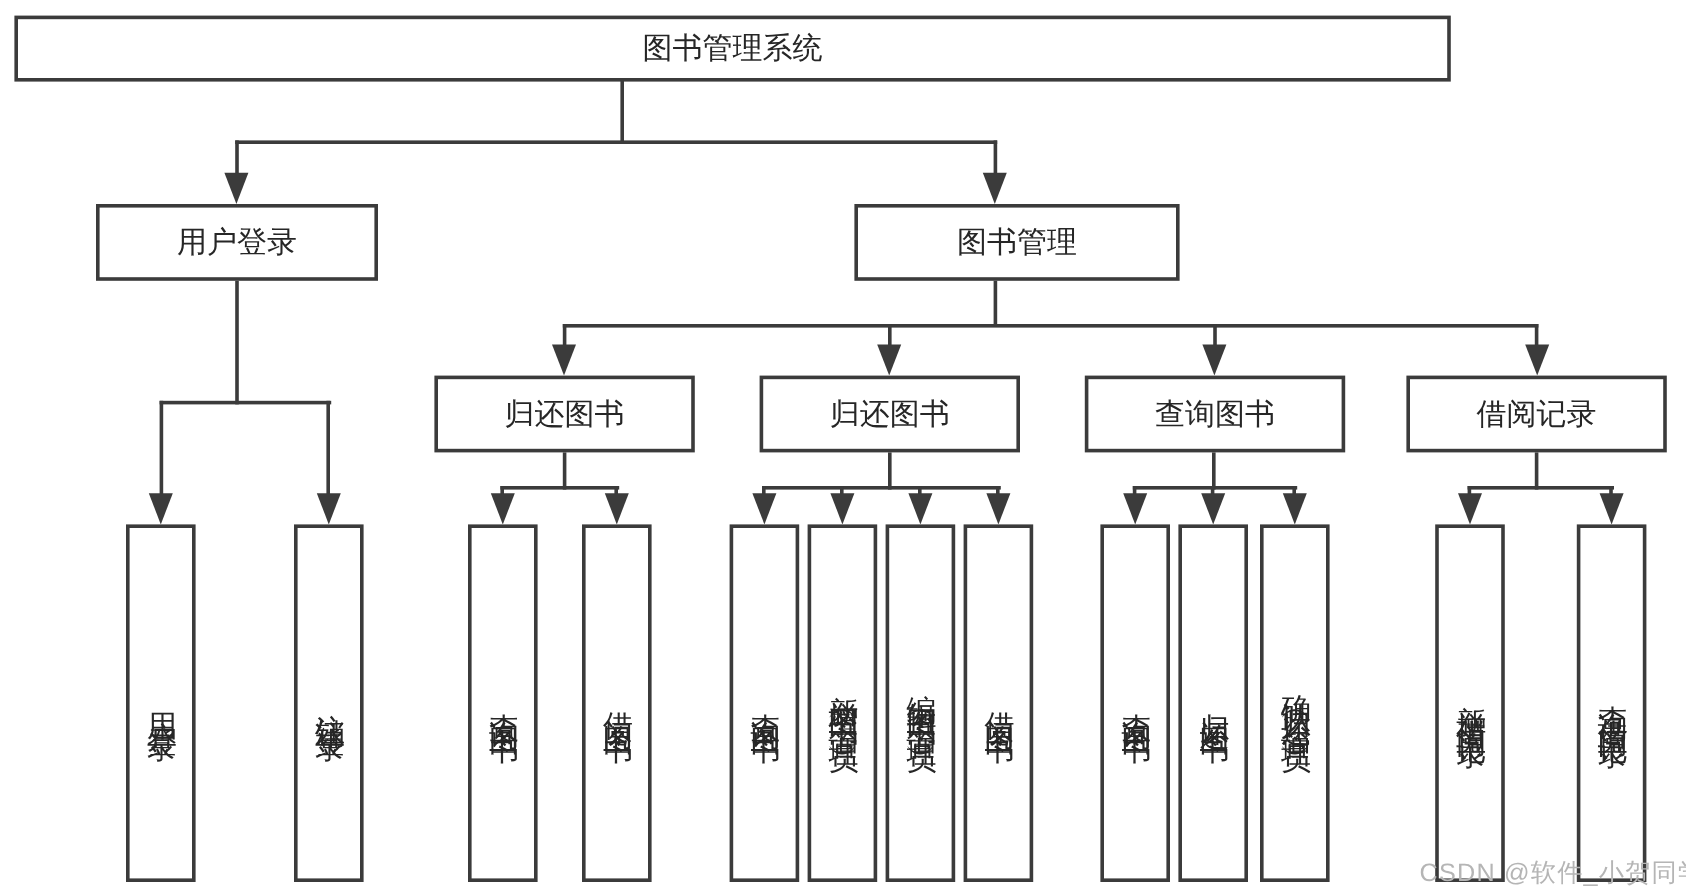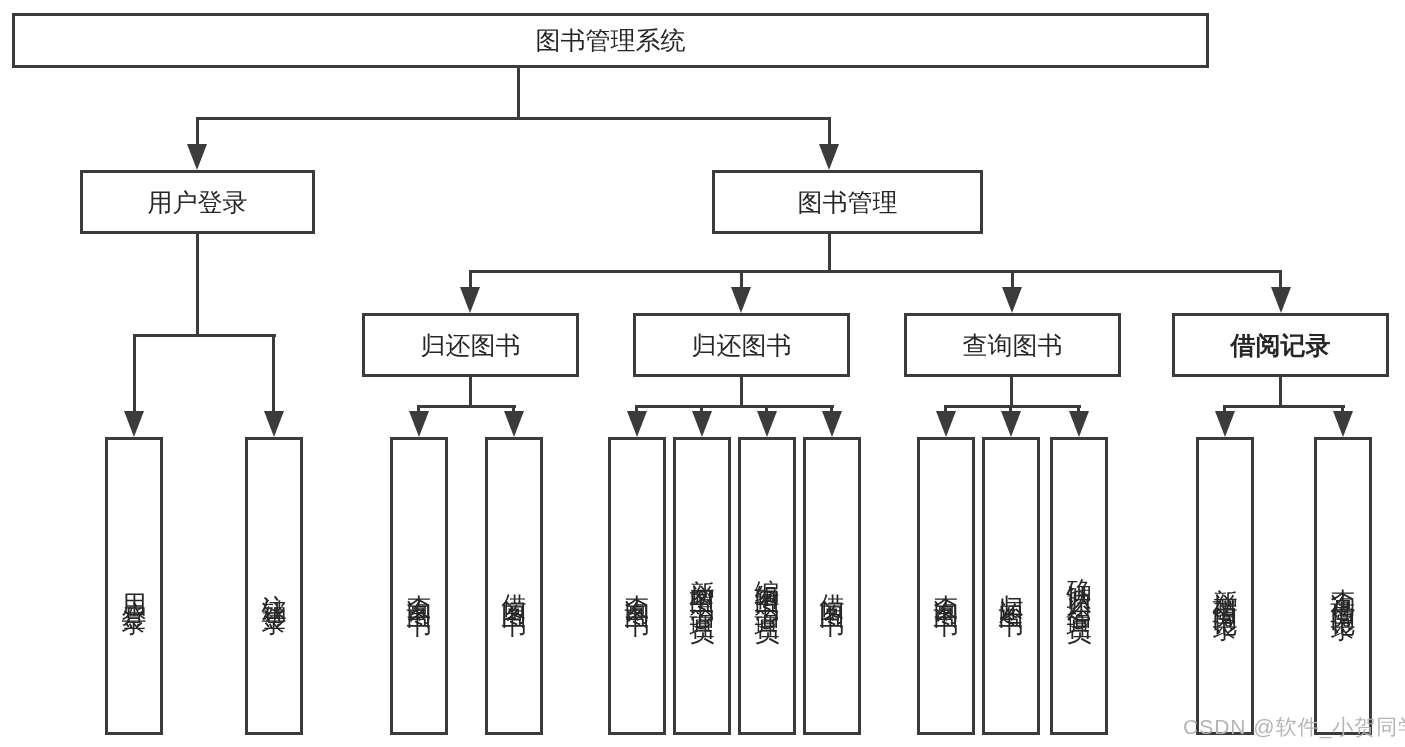--- a/index.html
+++ b/index.html
@@ -93,21 +93,21 @@
   <div class="vl" style="left:1011px; top:270px; height:19px;"></div>
   <div class="vl" style="left:1279px; top:270px; height:19px;"></div>
   <div class="arr" style="left:460px; top:287px;"></div>
   <div class="arr" style="left:731px; top:287px;"></div>
   <div class="arr" style="left:1002px; top:287px;"></div>
   <div class="arr" style="left:1271px; top:287px;"></div>
 
   <div class="node" style="left:362px; top:313px; width:217px; height:64px;">归还图书</div>
   <div class="node" style="left:633px; top:313px; width:217px; height:64px;">归还图书</div>
   <div class="node" style="left:904px; top:313px; width:217px; height:64px;">查询图书</div>
-  <div class="node" style="left:1172px; top:313px; width:217px; height:64px;font-weight:bold;">借阅记录</div>
+  <div class="node" style="left:1172px; top:313px; width:217px; height:64px;">借阅记录</div>
 
   <div class="vl" style="left:469px; top:377px; height:31px;"></div>
   <div class="hl" style="left:417px; top:405px; width:99px;"></div>
   <div class="vl" style="left:417px; top:405px; height:8px;"></div>
   <div class="vl" style="left:512px; top:405px; height:8px;"></div>
   <div class="arr" style="left:409px; top:411px;"></div>
   <div class="arr" style="left:504px; top:411px;"></div>
 
   <div class="vl" style="left:740px; top:377px; height:31px;"></div>
   <div class="hl" style="left:635px; top:405px; width:199px;"></div>

